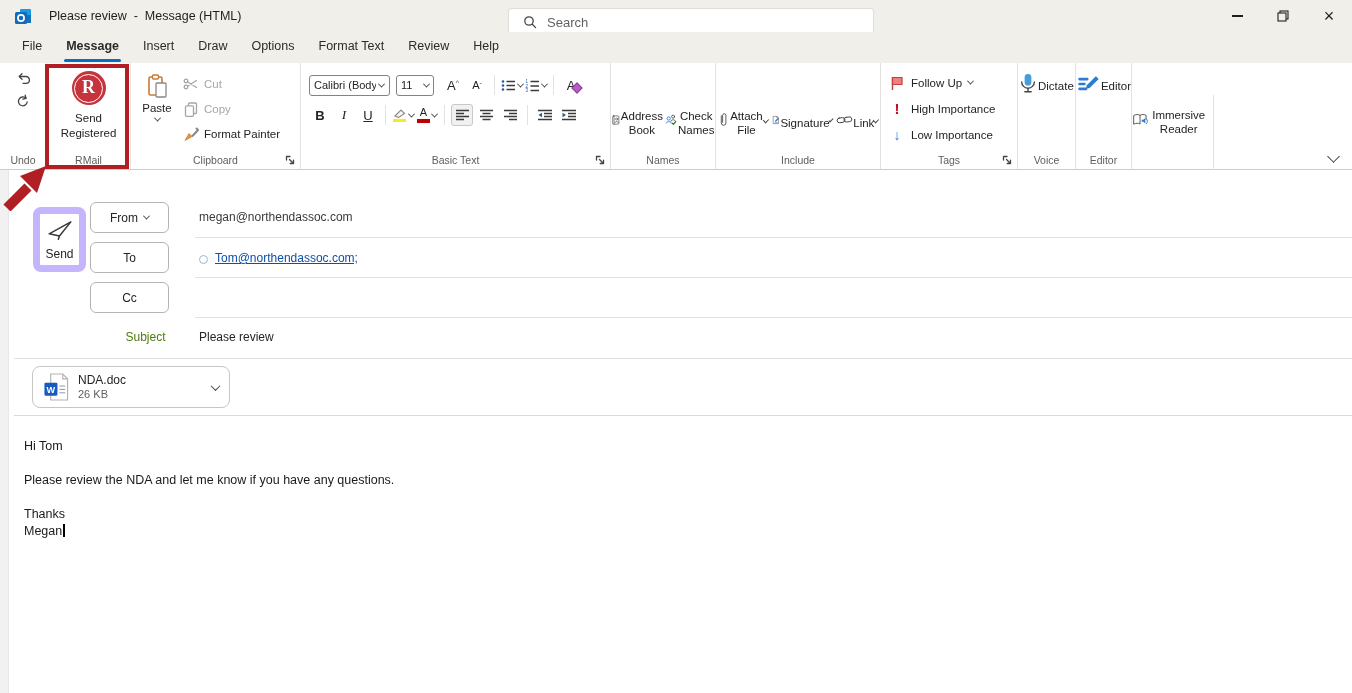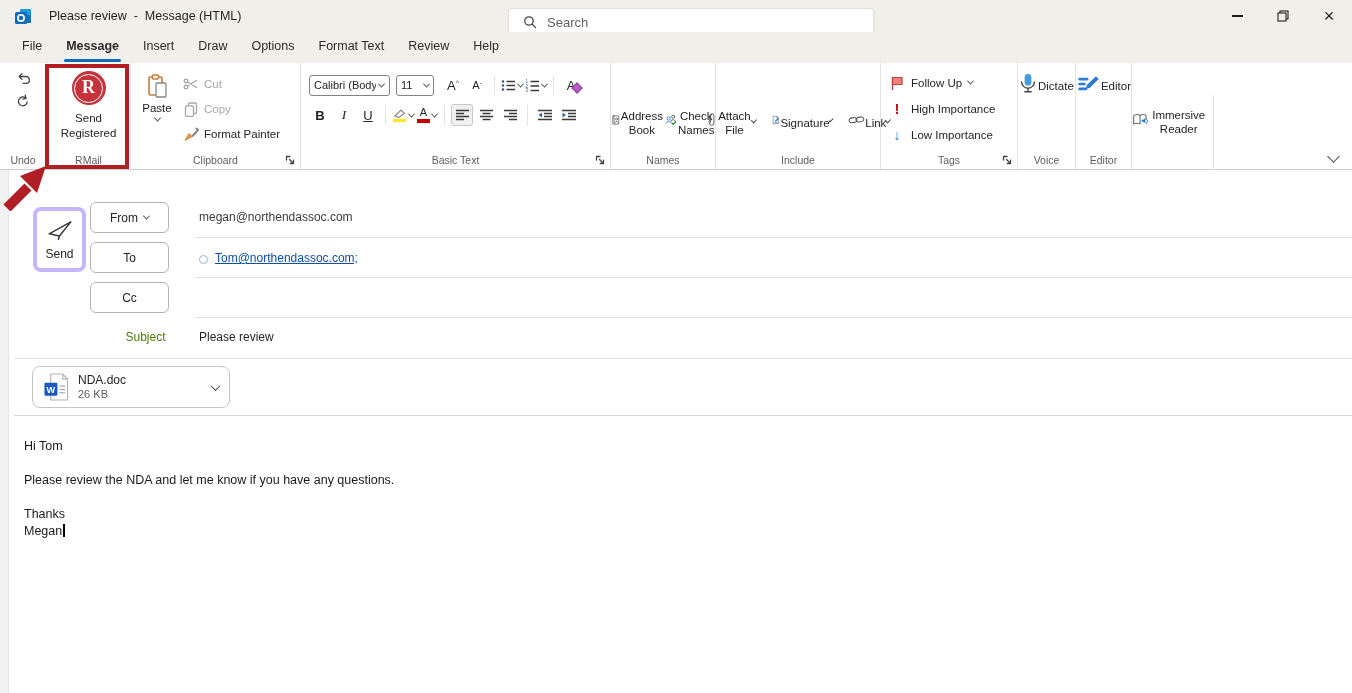--- a/index.html
+++ b/index.html
@@ -64,37 +64,37 @@
   .shrinkA { font-size:11px; } .shrinkA sub { font-size:7px; color:#444; vertical-align:1px; }
   .stackbtn { display:flex; flex-direction:column; align-items:center; justify-content:center; line-height:1; }
   .colorbar { width:13px; height:3.5px; margin-top:1px; }
   .clearA { position:relative; font-size:13px; }
   .clearA::after { content:""; position:absolute; right:-6px; bottom:1px; width:6px; height:6px; background:#b55fc2; border:1px solid #8f3d9d; transform:rotate(45deg); }
 
   .bigbtn { display:flex; flex-direction:row; align-items:center; padding-top:8px; }
   .bigbtn .blbl { text-align:center; font-size:11.5px; line-height:14px; margin-top:5px; }
   .bigbtn .bchev { margin-top:3px; }
   .g-names { width:105px; display:flex; justify-content:center; gap:2px; }
-  .g-include { width:165px; display:flex; justify-content:center; gap:16px; }
+  .g-include { width:165px; display:flex; justify-content:center; gap:4px; }
   .g-tags { width:137px; padding:9px 0 0 8px; display:flex; flex-direction:column; gap:5px; }
   .tagrow { display:flex; align-items:center; gap:6px; height:21px; font-size:11.5px; }
   .imp-high { color:#c50f1f; font-weight:bold; font-size:15px; width:16px; text-align:center; }
   .imp-low { color:#2b7cd3; font-weight:bold; font-size:14px; width:16px; text-align:center; }
   .g-voice { width:58px; } .g-editor { width:56px; } .g-immersive { width:82px;margin-top:32px; }
   .g-fill { flex:1; border-right:none; position:relative; }
   .collapse-chev { position:absolute; right:14px; bottom:8px; width:9px; height:9px; border-right:1.4px solid #444; border-bottom:1.4px solid #444; transform:rotate(45deg); }
 
   
   .redbox { position:absolute; left:45px; top:64px; width:84px; height:105px; border:4px solid #b01f24; z-index:9; }
   .redarrow { position:absolute; left:2px; top:163px; z-index:9; }
 
   
   .compose { position:absolute; left:0; top:170px; width:100%; height:523px; background:#fff; font-size:12px; }
   .gutter { position:absolute; left:0; top:0; bottom:0; width:9px; background:#f1f1f1; border-right:1px solid #e7e7e7; }
-  .send-btn { position:absolute; left:33px; top:37px; width:53px; height:65px; border:4px solid #c4b5fd; border-radius:8px; background:#fff; display:flex; flex-direction:column; align-items:center; justify-content:center; gap:6px; }
+  .send-btn { position:absolute; left:33px; top:37px; width:53px; height:65px; border:7px solid #c4b5fd; border-radius:8px; background:#fff; display:flex; flex-direction:column; align-items:center; justify-content:center; gap:6px; }
   .send-lbl { font-size:12px; color:#242424; }
   .fbtn { position:absolute; left:90px; width:79px; height:31px; border:1px solid #b6b4b2; border-radius:6px; background:#fff; display:flex; align-items:center; justify-content:center; gap:6px; font-size:12px; color:#242424; }
   .hline { position:absolute; height:1px; background:#e3e1df; }
   .fieldval { position:absolute; color:#3b3a39; }
   .presence { position:absolute; left:199px; top:85px; width:9px; height:9px; border:1.5px solid #9fb6ca; border-radius:50%; }
   .tolink { position:absolute; left:215px; top:81px; color:#0f4fa8; text-decoration:underline; }
   .subj-lbl { position:absolute; left:106px; top:160px; width:79px; text-align:center; color:#4d7c0f; }
   .subj-val { position:absolute; left:199px; top:160px; color:#242424; }
   .attach-card { position:absolute; left:32px; top:196px; width:198px; height:42px; border:1px solid #c8c6c4; border-radius:8px; background:#fff; display:flex; align-items:center; padding:0 10px; gap:9px; }
   .attach-meta { flex:1; line-height:14px; }

